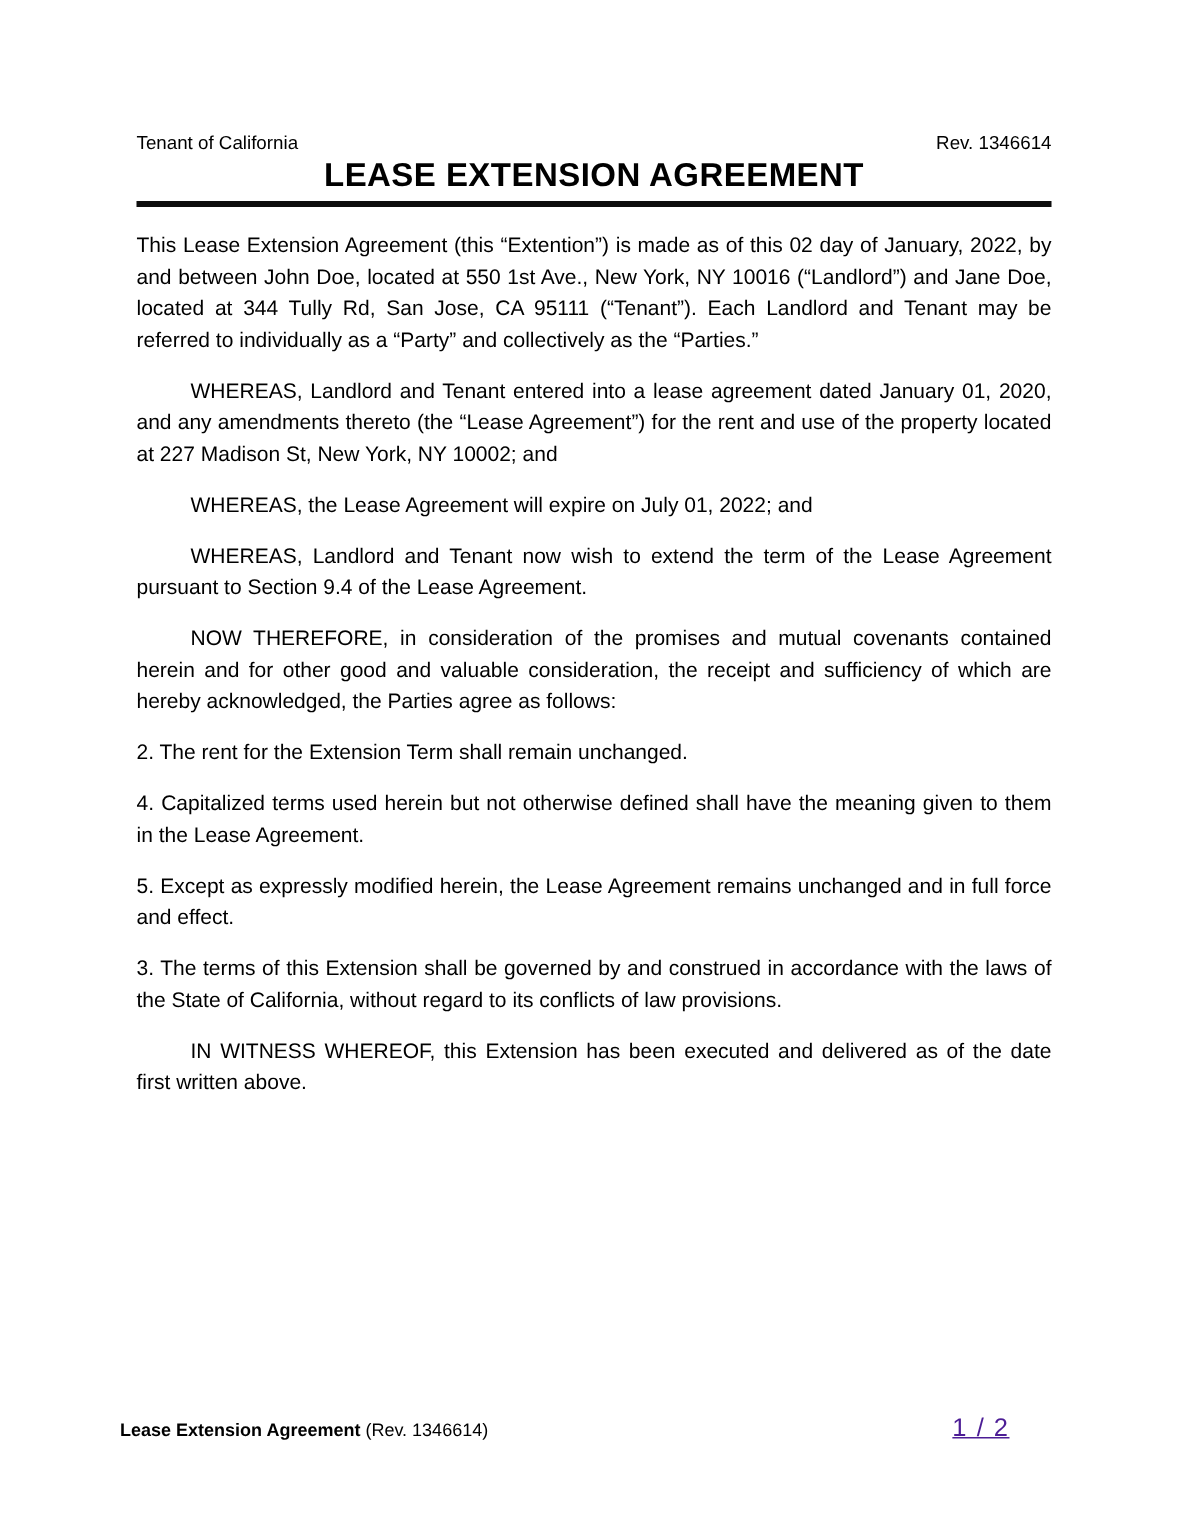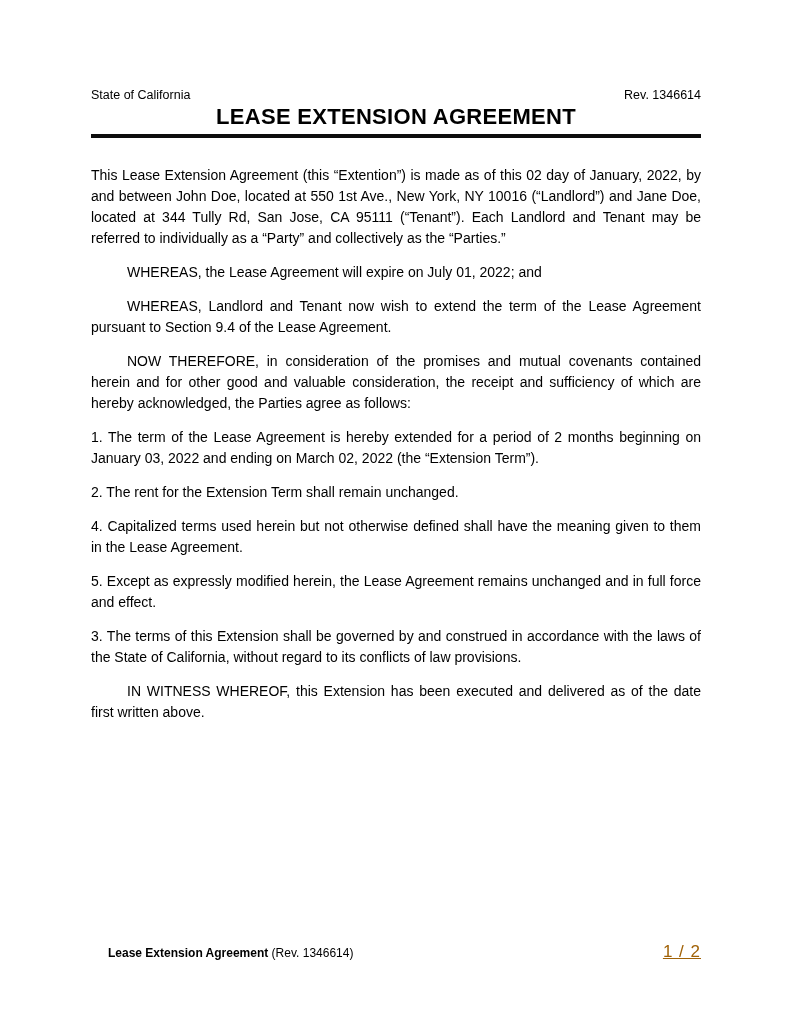--- a/index.html
+++ b/index.html
@@ -38,79 +38,79 @@
     letter-spacing: 0.3px;
     line-height: 26px;
   }
   .title-rule {
     margin-top: 4px;
     height: 0;
     border: none;
     border-bottom: 4.5px solid #0d0d0d;
   }
   .doc-body {
-    margin-top: 27px;
+    margin-top: 15px;
   }
   .doc-body p {
     margin: 0 0 13px 0;
     font-size: 14px;
     line-height: 21px;
     text-align: justify;
   }
   .indent {
     text-indent: 36px;
   }
   .witness {
     margin-top: 36px;
   }
   .footer-row {
     position: absolute;
-    left: 108px;
+    left: 80px;
     width: 610px;
     top: 942px;
     display: flex;
     justify-content: space-between;
     align-items: baseline;
   }
   .footer-left {
     font-size: 12px;
     line-height: 15px;
   }
   .footer-left .doc-name {
     font-weight: bold;
   }
   .page-number {
     font-size: 17px;
     letter-spacing: 1px;
     padding-right: 17px;
-    color: #a16207;
+    color: #4c1d95;
     text-decoration: underline;
   }
 </style>
 </head>
 <body>
 
 <div class="page">
   <div class="content">
 
     <div class="header-row">
-      <span>State of California</span>
+      <span>Tenant of California</span>
       <span>Rev. 1346614</span>
     </div>
 
     <div class="doc-title">LEASE EXTENSION AGREEMENT</div>
 
     <div class="title-rule"></div>
 
     <div class="doc-body">
       <p>This Lease Extension Agreement (this “Extention”) is made as of this 02 day of January, 2022, by and between John Doe, located at 550 1st Ave., New York, NY 10016 (“Landlord”) and Jane Doe, located at 344 Tully Rd, San Jose, CA 95111 (“Tenant”). Each Landlord and Tenant may be referred to individually as a “Party” and collectively as the “Parties.”</p>
+      <p class="indent">WHEREAS, Landlord and Tenant entered into a lease agreement dated January 01, 2020, and any amendments thereto (the “Lease Agreement”) for the rent and use of the property located at 227 Madison St, New York, NY 10002; and</p>
       <p class="indent">WHEREAS, the Lease Agreement will expire on July 01, 2022; and</p>
       <p class="indent">WHEREAS, Landlord and Tenant now wish to extend the term of the Lease Agreement pursuant to Section 9.4 of the Lease Agreement.</p>
       <p class="indent">NOW THEREFORE, in consideration of the promises and mutual covenants contained herein and for other good and valuable consideration, the receipt and sufficiency of which are hereby acknowledged, the Parties agree as follows:</p>
-      <p>1. The term of the Lease Agreement is hereby extended for a period of 2 months beginning on January 03, 2022 and ending on March 02, 2022 (the “Extension Term”).</p>
       <p>2. The rent for the Extension Term shall remain unchanged.</p>
       <p>4. Capitalized terms used herein but not otherwise defined shall have the meaning given to them in the Lease Agreement.</p>
       <p>5. Except as expressly modified herein, the Lease Agreement remains unchanged and in full force and effect.</p>
       <p>3. The terms of this Extension shall be governed by and construed in accordance with the laws of the State of California, without regard to its conflicts of law provisions.</p>
       <p class="indent witness">IN WITNESS WHEREOF, this Extension has been executed and delivered as of the date first written above.</p>
     </div>
   </div>
 
   <div class="footer-row">
     <div class="footer-left">

